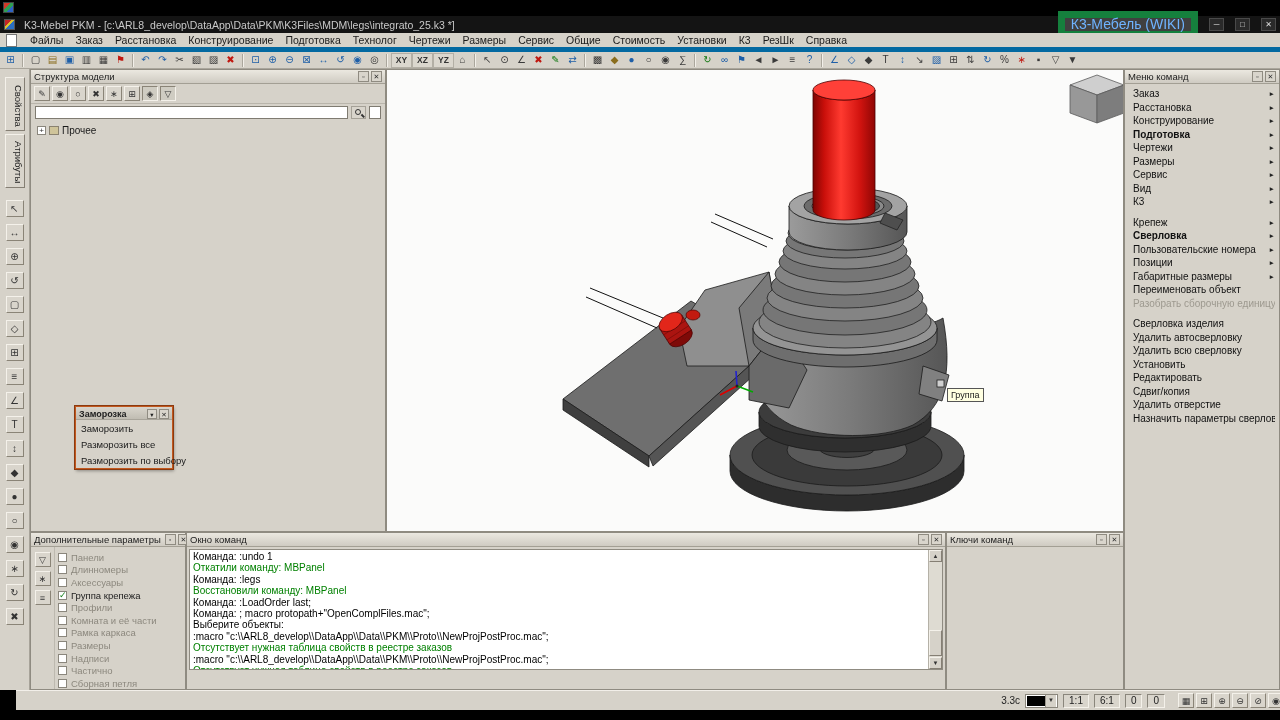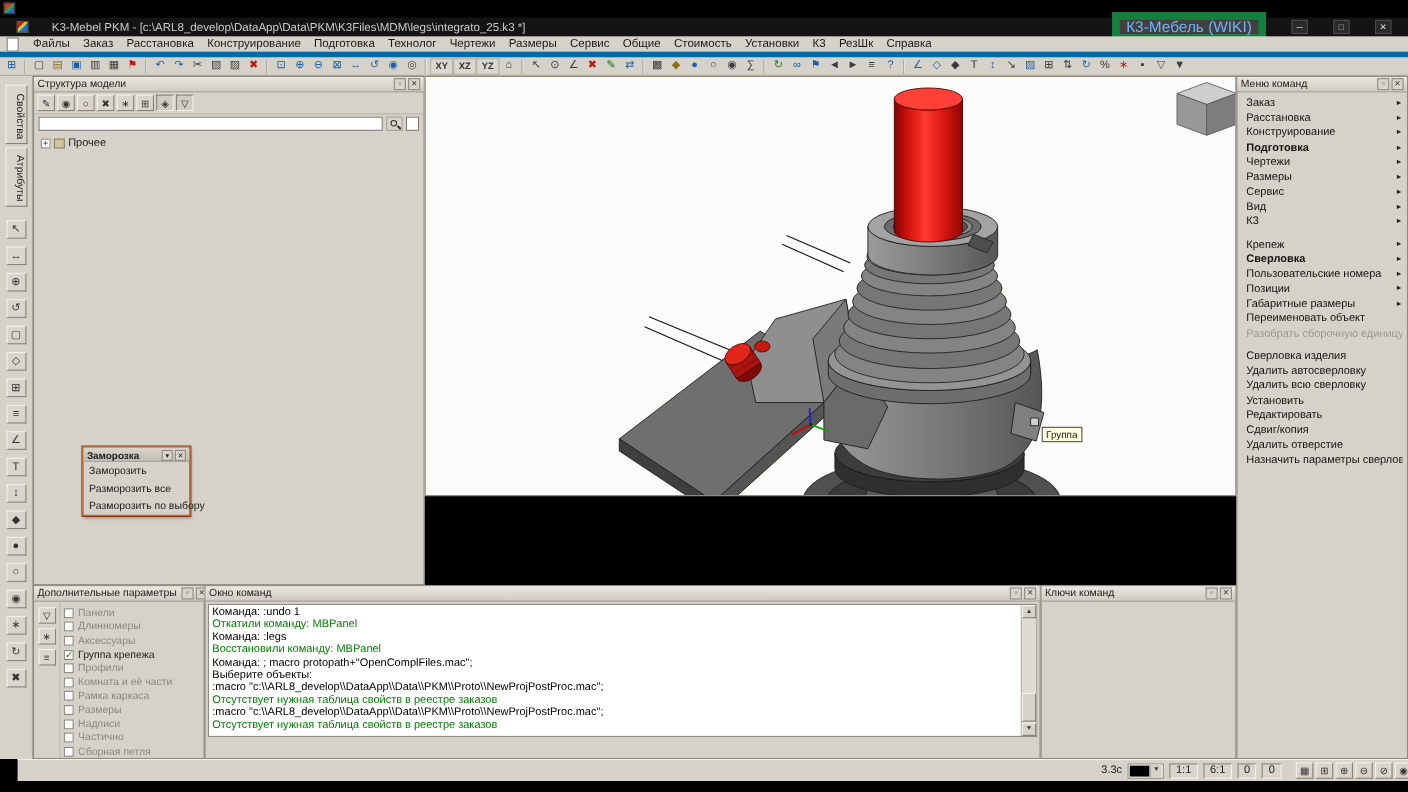--- a/index.html
+++ b/index.html
@@ -5,21 +5,21 @@
   *{margin:0;padding:0;box-sizing:border-box}
   html,body{width:1280px;height:720px}
   body{position:relative;background:#000;overflow:hidden;font-family:"Liberation Sans","DejaVu Sans",sans-serif;-webkit-font-smoothing:antialiased}
 
   .sp{flex:1}
 
   
   #top-strip{position:absolute;left:0;top:0;width:1280px;height:16px;background:#000}
   .tiny-icon{position:absolute;left:3px;top:2px;width:11px;height:11px;border:1px solid #444;
     background:linear-gradient(135deg,#d23a2a 0 38%,#2f9e53 38% 66%,#2f62c4 66%)}
-  #titlebar{position:absolute;left:0;top:16px;width:1280px;height:17px;background:#141414;display:flex;align-items:center;padding:0 15px;gap:21px}
+  #titlebar{position:absolute;left:0;top:16px;width:1280px;height:17px;background:#141414;display:flex;align-items:center;padding:0 4px;gap:9px}
   .app-icon{width:11px;height:11px;border:1px solid #555;background:linear-gradient(135deg,#c22525 0 35%,#d9c22f 35% 55%,#2b6fc2 55%)}
   .title-text{color:#c9c9c9;font-size:10.5px;white-space:nowrap}
   .wiki-link{color:#6fb3ff;font-size:14px;background:#404040;border:7px solid #15803d;padding:0 6px;line-height:13px}
   .win-btn{width:15px;height:13px;color:#ddd;font-size:8px;line-height:12px;text-align:center;background:#2a2a2a;border:1px solid #4a4a4a;margin-left:2px}
 
   
   #menubar{position:absolute;left:0;top:33px;width:1280px;height:19px;background:#d6d2c9;border-bottom:5px solid #0369a1;display:flex;align-items:center;padding-left:4px}
   .mb-icon{width:11px;height:13px;background:#fff;border:1px solid #777;margin:0 7px 0 2px}
   .mb-items{display:flex}
   .mb-item{font-size:10.5px;color:#1a1a1a;padding:2px 6px;white-space:nowrap}
@@ -65,21 +65,21 @@
   .node-icon{width:10px;height:9px;background:#cfc49a;border:1px solid #8a8270}
   .tree-label{font-size:10px;color:#1a1a1a}
 
   
   #freeze-dialog{position:absolute;left:44px;top:336px;width:98px;background:#d6d2c9;border:1px solid #c2571d;box-shadow:0 0 0 1px #8a3a10,1px 2px 3px rgba(0,0,0,.35)}
   .fz-hdr{height:13px;background:linear-gradient(#d9d5cc,#c0bcb2);display:flex;align-items:flex-end;font-size:9px;font-weight:bold;color:#222;padding:0 3px;border-bottom:1px solid #a8a49a}
   .fz-btn{width:10px;height:10px;font-size:6.5px;line-height:9px;text-align:center;border:1px solid #908c82;background:#d9d5cc;margin-left:2px;flex:none}
   .fz-item{font-size:9.5px;color:#1a1a1a;padding:3px 4px 2px 5px;white-space:nowrap}
 
   
-  #viewport{position:absolute;left:386px;top:69px;width:738px;height:382px;background:#fbfbfa;border:1px solid #8f8b81;overflow:hidden}
+  #viewport{position:absolute;left:386px;top:69px;width:738px;height:463px;background:#fbfbfa;border:1px solid #8f8b81;overflow:hidden}
   .tooltip{position:absolute;left:560px;top:318px;background:#ffffe1;border:1px solid #555;font-size:9px;line-height:12px;padding:0 3px;color:#222;white-space:nowrap}
 
   
   #menu-panel{left:1124px;top:69px;width:156px;height:621px}
   .menu-list{padding:3px 0}
   .menu-item{display:flex;align-items:center;height:13.5px;padding:0 4px 0 8px;font-size:10px;color:#111;white-space:nowrap}
   .menu-item .lab{flex:1;overflow:hidden}
   .menu-item .arr{font-size:6.5px;color:#222}
   .menu-item.bold{font-weight:bold}
   .menu-item.disabled{color:#9d998f}
@@ -995,20 +995,21 @@
     <span class="hdr-btn">▫</span>
     <span class="hdr-btn">✕</span>
   </div>
   <div class="cmd-body">
     <div class="cmd-lines">
 
     <div class="cmd-line">Команда: :undo 1</div>
         <div class="cmd-line resp">Откатили команду: MBPanel</div>
         <div class="cmd-line">Команда: :legs</div>
         <div class="cmd-line resp">Восстановили команду: MBPanel</div>
+        <div class="cmd-line">Команда: :LoadOrder last;</div>
         <div class="cmd-line">Команда: ; macro protopath+"OpenComplFiles.mac";</div>
         <div class="cmd-line">Выберите объекты:</div>
         <div class="cmd-line">:macro "c:\\ARL8_develop\\DataApp\\Data\\PKM\\Proto\\NewProjPostProc.mac";</div>
         <div class="cmd-line resp">Отсутствует нужная таблица свойств в реестре заказов</div>
         <div class="cmd-line">:macro "c:\\ARL8_develop\\DataApp\\Data\\PKM\\Proto\\NewProjPostProc.mac";</div>
         <div class="cmd-line resp">Отсутствует нужная таблица свойств в реестре заказов</div>
       </div>
     <div class="cmd-scroll">
       <span class="scr-btn scr-up">▲</span>
       <span class="scr-thumb"></span>

